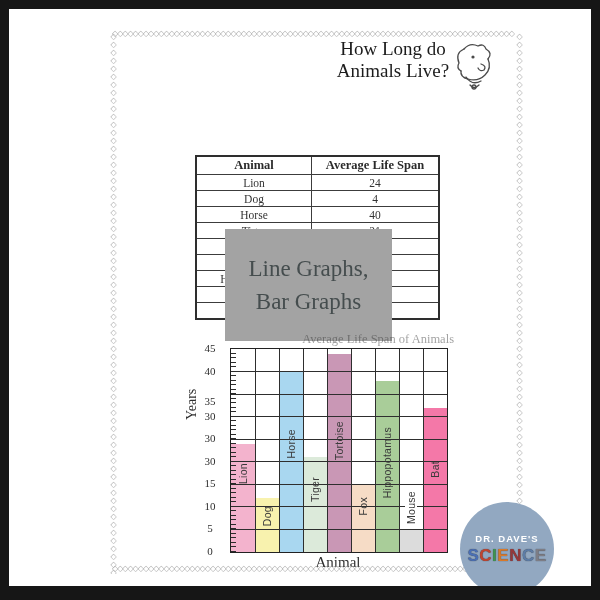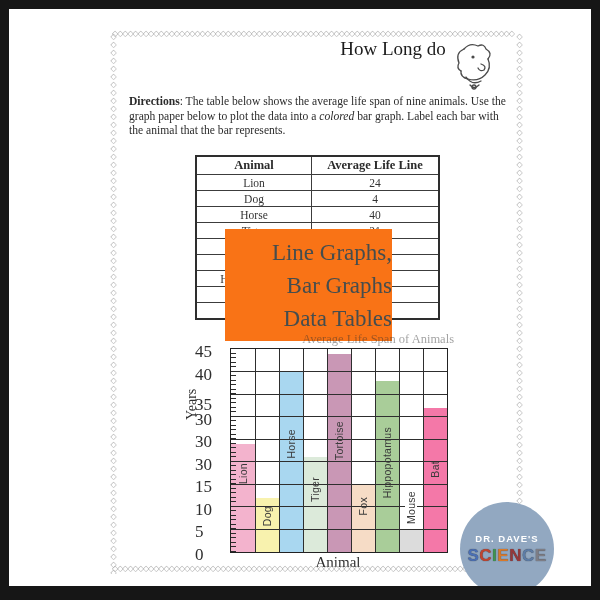--- a/index.html
+++ b/index.html
@@ -32,21 +32,21 @@
                color:#454d4e;font-size:23px;line-height:33px;}
   
   #chart-title{left:222px;top:332px;width:232px;text-align:right;font-size:12.5px;color:#2f2f2f;
                opacity:.45;z-index:6;}
   #plot{left:230px;top:348px;width:216px;height:203px;border:1.6px solid #222;box-sizing:content-box;z-index:3;}
   .bar{position:absolute;bottom:0;}
   .hgrid{position:absolute;left:0;width:100%;height:1px;background:#2e2e2e;}
   .vgrid{position:absolute;top:0;height:100%;width:1px;background:#2e2e2e;}
   #minor-ticks{position:absolute;left:0;bottom:0;width:5px;height:100%;
     background:repeating-linear-gradient(to top,#2b2b2b 0 1px,transparent 1px 4.511px);}
-  .ytick{position:absolute;width:30px;text-align:left;font-size:17px;color:#2e2e2e;}
+  .ytick{position:absolute;width:30px;text-align:center;font-size:11px;color:#2e2e2e;}
   .bar-label{position:absolute;display:flex;align-items:center;justify-content:center;z-index:4;}
   .bar-label span{writing-mode:vertical-rl;transform:rotate(180deg);
     font-family:"Liberation Sans",sans-serif;font-size:10.5px;color:#3a3a3a;letter-spacing:.3px;}
   .bar-label.whitebg span{background:#fff;padding:2px 0;}
   #ylab{left:184px;top:420px;font-size:14px;color:#2e2e2e;transform:rotate(-90deg);transform-origin:left top;}
   #xlab{left:230px;top:554px;width:216px;text-align:center;font-size:15px;color:#2e2e2e;}
   
   #logo{left:460px;top:502px;width:94px;height:94px;border-radius:50%;background:#92a8c1;z-index:12;
         display:flex;flex-direction:column;align-items:center;justify-content:center;
         font-family:"Liberation Sans",sans-serif;}
@@ -60,44 +60,42 @@
 <div id="screen">
 
   <div class="chain abs" style="left:112px;top:30px;width:412px;">◇◇◇◇◇◇◇◇◇◇◇◇◇◇◇◇◇◇◇◇◇◇◇◇◇◇◇◇◇◇◇◇◇◇◇◇◇◇◇◇◇◇◇◇◇◇◇◇◇◇◇◇◇◇◇◇◇◇◇◇◇◇◇◇◇◇◇◇◇◇◇◇◇◇◇◇◇◇</div>
   <div class="chain abs" style="left:112px;top:565px;width:412px;">◇◇◇◇◇◇◇◇◇◇◇◇◇◇◇◇◇◇◇◇◇◇◇◇◇◇◇◇◇◇◇◇◇◇◇◇◇◇◇◇◇◇◇◇◇◇◇◇◇◇◇◇◇◇◇◇◇◇◇◇◇◇◇◇◇◇◇◇◇◇◇◇◇◇◇◇◇◇</div>
   <div class="chain v abs" style="left:109px;top:32px;height:542px;">◇◇◇◇◇◇◇◇◇◇◇◇◇◇◇◇◇◇◇◇◇◇◇◇◇◇◇◇◇◇◇◇◇◇◇◇◇◇◇◇◇◇◇◇◇◇◇◇◇◇◇◇◇◇◇◇◇◇◇◇◇◇◇◇◇◇◇◇◇◇◇◇◇◇◇◇◇◇◇◇◇◇◇◇◇◇◇◇◇◇◇◇◇◇◇◇◇◇◇◇</div>
   <div class="chain v abs" style="left:515px;top:32px;height:542px;">◇◇◇◇◇◇◇◇◇◇◇◇◇◇◇◇◇◇◇◇◇◇◇◇◇◇◇◇◇◇◇◇◇◇◇◇◇◇◇◇◇◇◇◇◇◇◇◇◇◇◇◇◇◇◇◇◇◇◇◇◇◇◇◇◇◇◇◇◇◇◇◇◇◇◇◇◇◇◇◇◇◇◇◇◇◇◇◇◇◇◇◇◇◇◇◇◇◇◇◇</div>
 
 
   <div id="title" class="abs">
     <div>How Long do</div>
+    <div>Animals Live?</div>
   </div>
 
   <svg id="dog-sketch" class="abs" width="48" height="52" viewBox="0 0 48 52">
     <g fill="none" stroke="#4a4a4a" stroke-width="1.3" stroke-linecap="round">
       <path d="M14 9 Q20 2 28 6 Q34 3 36 9 Q43 13 38 19"></path>
       <path d="M14 9 Q5 13 9 23 Q6 28 11 31"></path>
       <path d="M38 19 Q42 28 35 35 Q28 42 18 39 Q10 37 11 31"></path>
       <path d="M16 37 Q22 46 31 41"></path>
       <circle cx="23" cy="17" r="1.6" fill="#4a4a4a" stroke="none"></circle>
       <path d="M31 24 Q37 26 34 30 Q30 32 28 28"></path>
       <path d="M20 45 Q24 50 29 45"></path>
       <circle cx="24" cy="47" r="2"></circle>
     </g>
   </svg>
 
-  <div id="directions" class="abs">
-    <b class="dir">Directions</b><span>: The table below shows the average life span of nine animals. Use the graph paper below to plot the data into a </span><i class="col">colored</i><span> bar graph. Label each bar with the animal that the bar represents.</span>
-  </div>
 
   <table id="life-table" class="abs">
     <thead>
       <tr>
         <th class="c1">Animal</th>
-        <th class="c2">Average Life Line</th>
+        <th class="c2">Average Life Span</th>
       </tr>
     </thead>
     <tbody id="table-body">
         <tr>
           <td class="c1">Lion</td>
           <td class="c2">24</td>
         </tr>
         <tr>
           <td class="c1">Dog</td>
           <td class="c2">4</td>
@@ -126,24 +124,23 @@
           <td class="c1"></td>
           <td class="c2"></td>
         </tr>
         <tr>
           <td class="c1"></td>
           <td class="c2"></td>
         </tr>
       </tbody>
   </table>
 
-  <div id="overlay-box" class="abs" style="background: #f97316; align-items: flex-end;">
+  <div id="overlay-box" class="abs" style="background: #a3a3a3;">
     <div>Line Graphs,</div>
     <div>Bar Graphs</div>
-    <div>Data Tables</div>
   </div>
 
   <div id="chart-title" class="abs">Average Life Span of Animals</div>
   <div id="plot" class="abs">
       <div class="bar" style="left: 0px; width: 24px; height: 108.267px; background: rgb(243, 179, 205);"></div>
       <div class="bar" style="left: 24px; width: 24px; height: 54.1333px; background: rgb(248, 242, 174);"></div>
       <div class="bar" style="left: 48px; width: 24px; height: 180.444px; background: rgb(169, 215, 240);"></div>
       <div class="bar" style="left: 72px; width: 24px; height: 94.7333px; background: rgb(220, 234, 218);"></div>
       <div class="bar" style="left: 96px; width: 24px; height: 198.489px; background: rgb(201, 151, 181);"></div>
       <div class="bar" style="left: 120px; width: 24px; height: 67.6667px; background: rgb(246, 220, 198);"></div>

